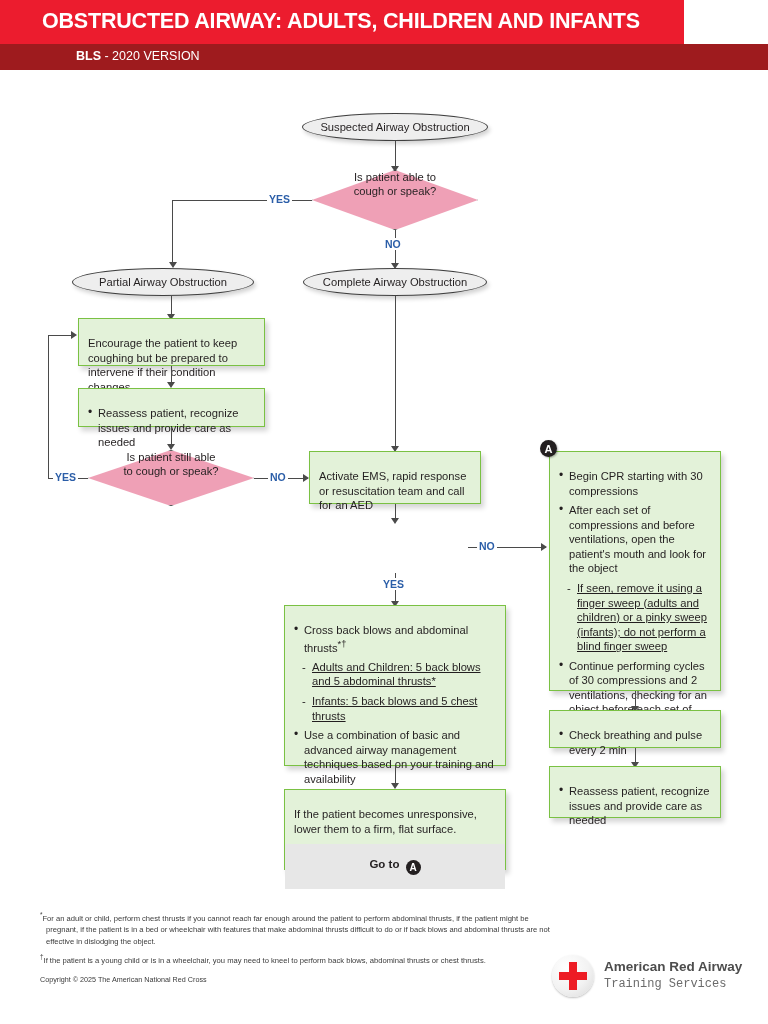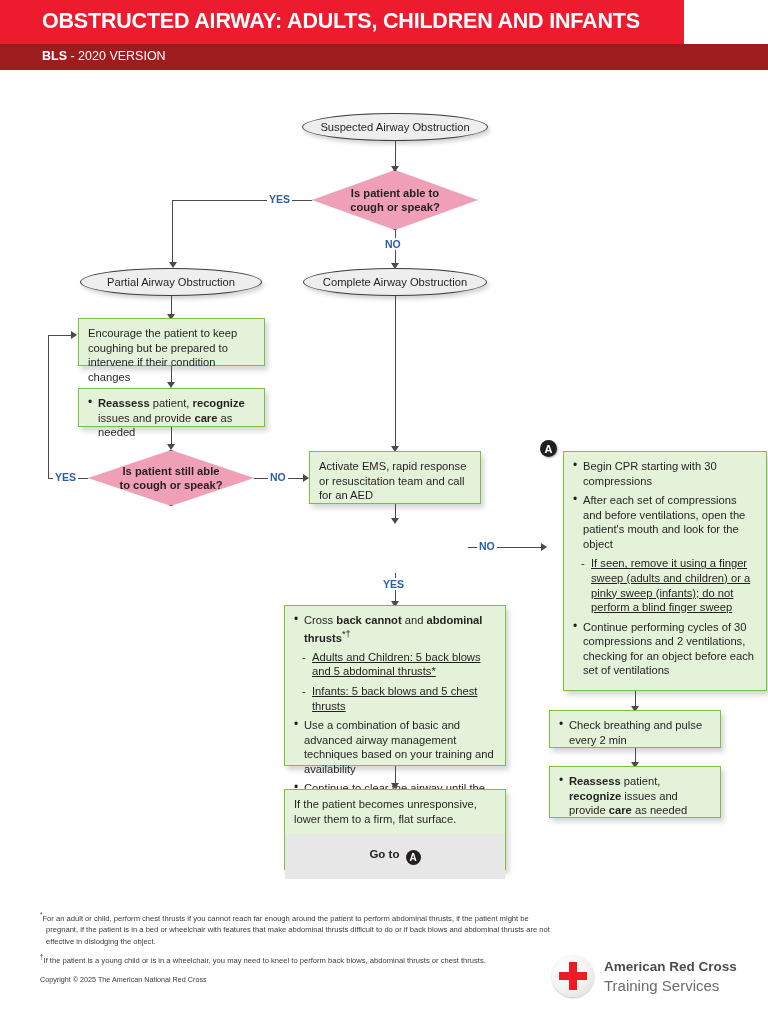--- a/index.html
+++ b/index.html
@@ -29,21 +29,21 @@
     white-space: nowrap;
   }
   .hdr-sub {
     position: absolute; left: 0; top: 44px; width: 768px; height: 26px;
     background: #9e1b1e;
   }
   .hdr-sub .subtitle {
     position: absolute; left: 42px; top: 5px;
     font-size: 12.5px; color: #ffffff; white-space: nowrap;
   }
-  .hdr-sub .subtitle b { font-weight: bold; }
+  .hdr-sub .subtitle b { font-weight: bold; margin-left: 34px; }
 
   
   .node { position: absolute; }
 
   .oval {
     border: 1.3px solid #3f3f3f;
     background: #eeeeee;
     border-radius: 50%;
     display: flex; align-items: center; justify-content: center;
     font-size: 11.2px; color: #231f20;
@@ -53,43 +53,43 @@
   .diamond-wrap { position: absolute; }
   .diamond-wrap .dshape {
     position: absolute; inset: 0;
     background: #efa0b6;
     border: 1.3px solid #3f3f3f;
     clip-path: polygon(50% 0%, 100% 50%, 50% 100%, 0% 50%);
     filter: drop-shadow(2px 3px 3px rgba(0,0,0,0.20));
   }
   .diamond-wrap .dtext {
     position: absolute; inset: 0;
-    display: flex; align-items: center; justify-content: center;
-    font-size: 11.2px; font-weight: bold; color: #231f20;
+    display: flex; align-items: flex-start; justify-content: center;
+    font-size: 11.2px; font-weight: normal; color: #231f20;
     text-align: center; line-height: 1.25;
   }
 
   .gbox {
     border: 1.4px solid #7ac143;
     background: #e3f2d9;
     box-shadow: 3px 4px 5px rgba(0,0,0,0.17);
     font-size: 11.2px; line-height: 1.30; color: #231f20;
-    padding: 7px 9px 7px 9px;
+    padding: 17px 9px 7px 9px;
   }
   .gbox ul { list-style: none; margin: 0; padding: 0; }
   .gbox li { position: relative; padding-left: 10px; margin-bottom: 5px; }
   .gbox li:last-child { margin-bottom: 0; }
   .gbox li.bul::before {
     content: "\2022"; position: absolute; left: 0; top: -1px; font-size: 12px;
   }
   .gbox li.dash { padding-left: 18px; text-decoration: underline; }
   .gbox li.dash::before {
     content: "-"; position: absolute; left: 8px; top: 0;
   }
-  .gbox b { font-weight: bold; }
+  .gbox b { font-weight: normal; }
   .gbox .plain { padding-left: 0; }
 
   .inner-grey {
     background: #e7e7e7;
     margin: 8px -9px -7px -9px;
     padding: 13px 0 14px 0;
     text-align: center;
     font-size: 11.5px; font-weight: bold;
   }
 
@@ -157,22 +157,22 @@
   }
   .logo .cross-h {
     position: absolute; left: 7px; top: 17px; width: 28px; height: 8px; background: #ed1c24;
   }
   .logo .ln1 {
     position: absolute; left: 52px; top: 4px;
     font-size: 13.5px; font-weight: bold; color: #4d4d4d; white-space: nowrap;
   }
   .logo .ln2 {
     position: absolute; left: 52px; top: 22px;
-    font-size: 15px; color: #6b6b6b; white-space: nowrap;
-    font-family: Liberation Sans, sans-serif;
+    font-size: 12px; color: #6b6b6b; white-space: nowrap;
+    font-family: Liberation Mono, monospace;
   }
 </style>
 </head>
 <body>
 
 <div id="page">
 
   <div class="hdr-main">
     <div class="title">OBSTRUCTED AIRWAY: ADULTS, CHILDREN AND INFANTS</div>
   </div>
@@ -198,21 +198,21 @@
 
   <div class="edge h" style="left:172px; top:199.5px; width:140px;"></div>
   <div class="edge v" style="left:172px; top:199.5px; height:65px;"></div>
   <div class="arrow-d" style="left:168.5px; top:262px;"></div>
   <div class="lbl" style="left:267px; top:193px;">YES</div>
 
   <div class="edge v" style="left:394.5px; top:230px; height:36px;"></div>
   <div class="arrow-d" style="left:391px; top:263px;"></div>
   <div class="lbl" style="left:383px; top:238px;">NO</div>
 
-  <div class="node oval" style="left:80px; top:268px; width:182px; height:28px;">
+  <div class="node oval" style="left:72px; top:268px; width:182px; height:28px;">
     <span>Partial Airway Obstruction</span>
   </div>
   <div class="node oval" style="left:303px; top:268px; width:184px; height:28px;">
     <span>Complete Airway Obstruction</span>
   </div>
 
   <div class="edge v" style="left:170.5px; top:296px; height:22px;"></div>
   <div class="arrow-d" style="left:167px; top:314px;"></div>
 
   <div class="node gbox" style="left:78px; top:318px; width:187px; height:48px;">
@@ -265,42 +265,42 @@
   <div class="arrow-r" style="left:541px; top:543px;"></div>
   <div class="lbl" style="left:477px; top:540px;">NO</div>
 
   <div class="edge v" style="left:394.5px; top:573px; height:32px;"></div>
   <div class="arrow-d" style="left:391px; top:601px;"></div>
   <div class="lbl" style="left:381px; top:578px;">YES</div>
 
   <div class="node gbox" style="left:284px; top:605px; width:222px; height:161px;">
     <ul>
       <li class="bul">
-        <span>Cross </span><b>back cannot</b><span> and </span><b>abdominal thrusts</b><sup>*†</sup>
+        <span>Cross </span><b>back blows</b><span> and </span><b>abdominal thrusts</b><sup>*†</sup>
       </li>
       <li class="dash">Adults and Children: 5 back blows and 5 abdominal thrusts*</li>
       <li class="dash">Infants: 5 back blows and 5 chest thrusts</li>
       <li class="bul">Use a combination of basic and advanced airway management techniques based on your training and availability</li>
       <li class="bul">Continue to clear the airway until the patient can cough forcefully, speak, cry or breathe</li>
     </ul>
   </div>
 
   <div class="edge v" style="left:394.5px; top:766px; height:21px;"></div>
   <div class="arrow-d" style="left:391px; top:783px;"></div>
 
   <div class="node gbox" style="left:284px; top:789px; width:222px; height:81px; padding-bottom:0;">
     <div class="plain">If the patient becomes unresponsive, lower them to a firm, flat surface.</div>
     <div class="inner-grey">
       <span>Go to </span><span class="badge-a">A</span>
     </div>
   </div>
 
   <div class="badge-a-float" style="left:540px; top:440px;">A</div>
 
-  <div class="node gbox" style="left:563px; top:451px; width:204px; height:240px;">
+  <div class="node gbox" style="left:549px; top:451px; width:172px; height:240px;">
     <ul>
       <li class="bul">Begin CPR starting with 30 compressions</li>
       <li class="bul">After each set of compressions and before ventilations, open the patient's mouth and look for the object</li>
       <li class="dash">If seen, remove it using a finger sweep (adults and children) or a pinky sweep (infants); do not perform a blind finger sweep</li>
       <li class="bul">Continue performing cycles of 30 compressions and 2 ventilations, checking for an object before each set of ventilations</li>
     </ul>
   </div>
 
   <div class="edge v" style="left:634.5px; top:691px; height:19px;"></div>
   <div class="arrow-d" style="left:631px; top:706px;"></div>
@@ -326,17 +326,17 @@
     <p><sup class="mk">*</sup><span>For an adult or child, perform chest thrusts if you cannot reach far enough around the patient to perform abdominal thrusts, if the patient might be pregnant, if the patient is in a bed or wheelchair with features that make abdominal thrusts difficult to do or if back blows and abdominal thrusts are not effective in dislodging the object.</span></p>
     <p><sup class="mk">†</sup><span>If the patient is a young child or is in a wheelchair, you may need to kneel to perform back blows, abdominal thrusts or chest thrusts.</span></p>
   </div>
 
   <div class="copyright">Copyright © 2025 The American National Red Cross</div>
 
   <div class="logo">
     <div class="disc"></div>
     <div class="cross-v"></div>
     <div class="cross-h"></div>
-    <div class="ln1">American Red Cross</div>
+    <div class="ln1">American Red Airway</div>
     <div class="ln2">Training Services</div>
   </div>
 
 </div>
 
 </body></html>

